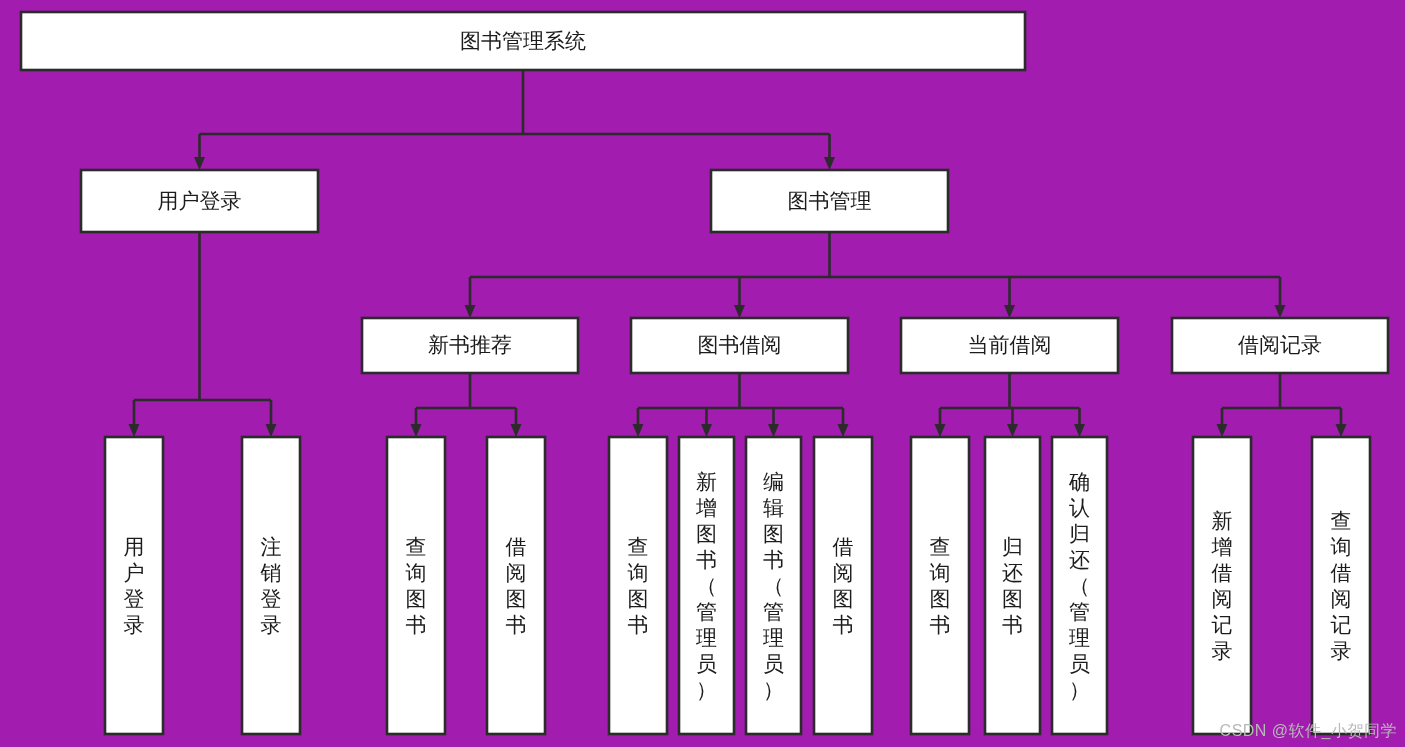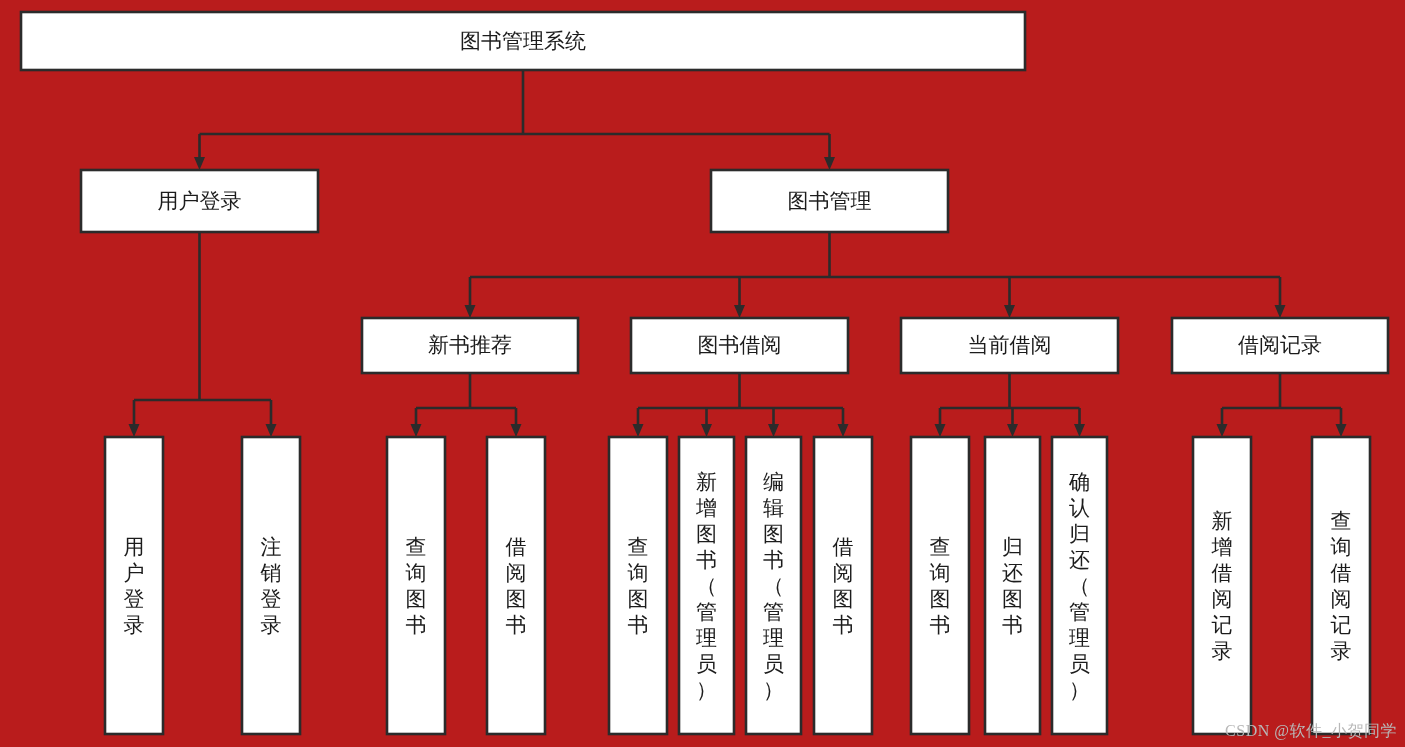--- a/index.html
+++ b/index.html
@@ -8,21 +8,21 @@
     padding: 0;
     background: #ffffff;
   }
   body {
     font-family: "Liberation Sans", "DejaVu Sans", sans-serif;
   }
   #diagram-root {
     position: relative;
     width: 1405px;
     height: 747px;
-    background: #b91c1c;
+    background: #a21caf;
     overflow: hidden;
   }
   svg#flow-svg {
     position: absolute;
     top: 0;
     left: 0;
     width: 1405px;
     height: 747px;
     display: block;
   }
@@ -54,21 +54,21 @@
     font-family: "Liberation Sans", "DejaVu Sans", sans-serif;
     font-size: 21px;
     fill: #1c1c1c;
     text-anchor: middle;
     white-space: pre;
   }
   .watermark-text {
     position: absolute;
     right: 8px;
     bottom: 5px;
-    font-family: Liberation Serif, serif;
+    font-family: Liberation Sans, sans-serif;
     font-size: 16px;
     color: #b8b8b8;
     letter-spacing: 0.5px;
     user-select: none;
     pointer-events: none;
     white-space: nowrap;
   }
 </style>
 </head>
 <body>

